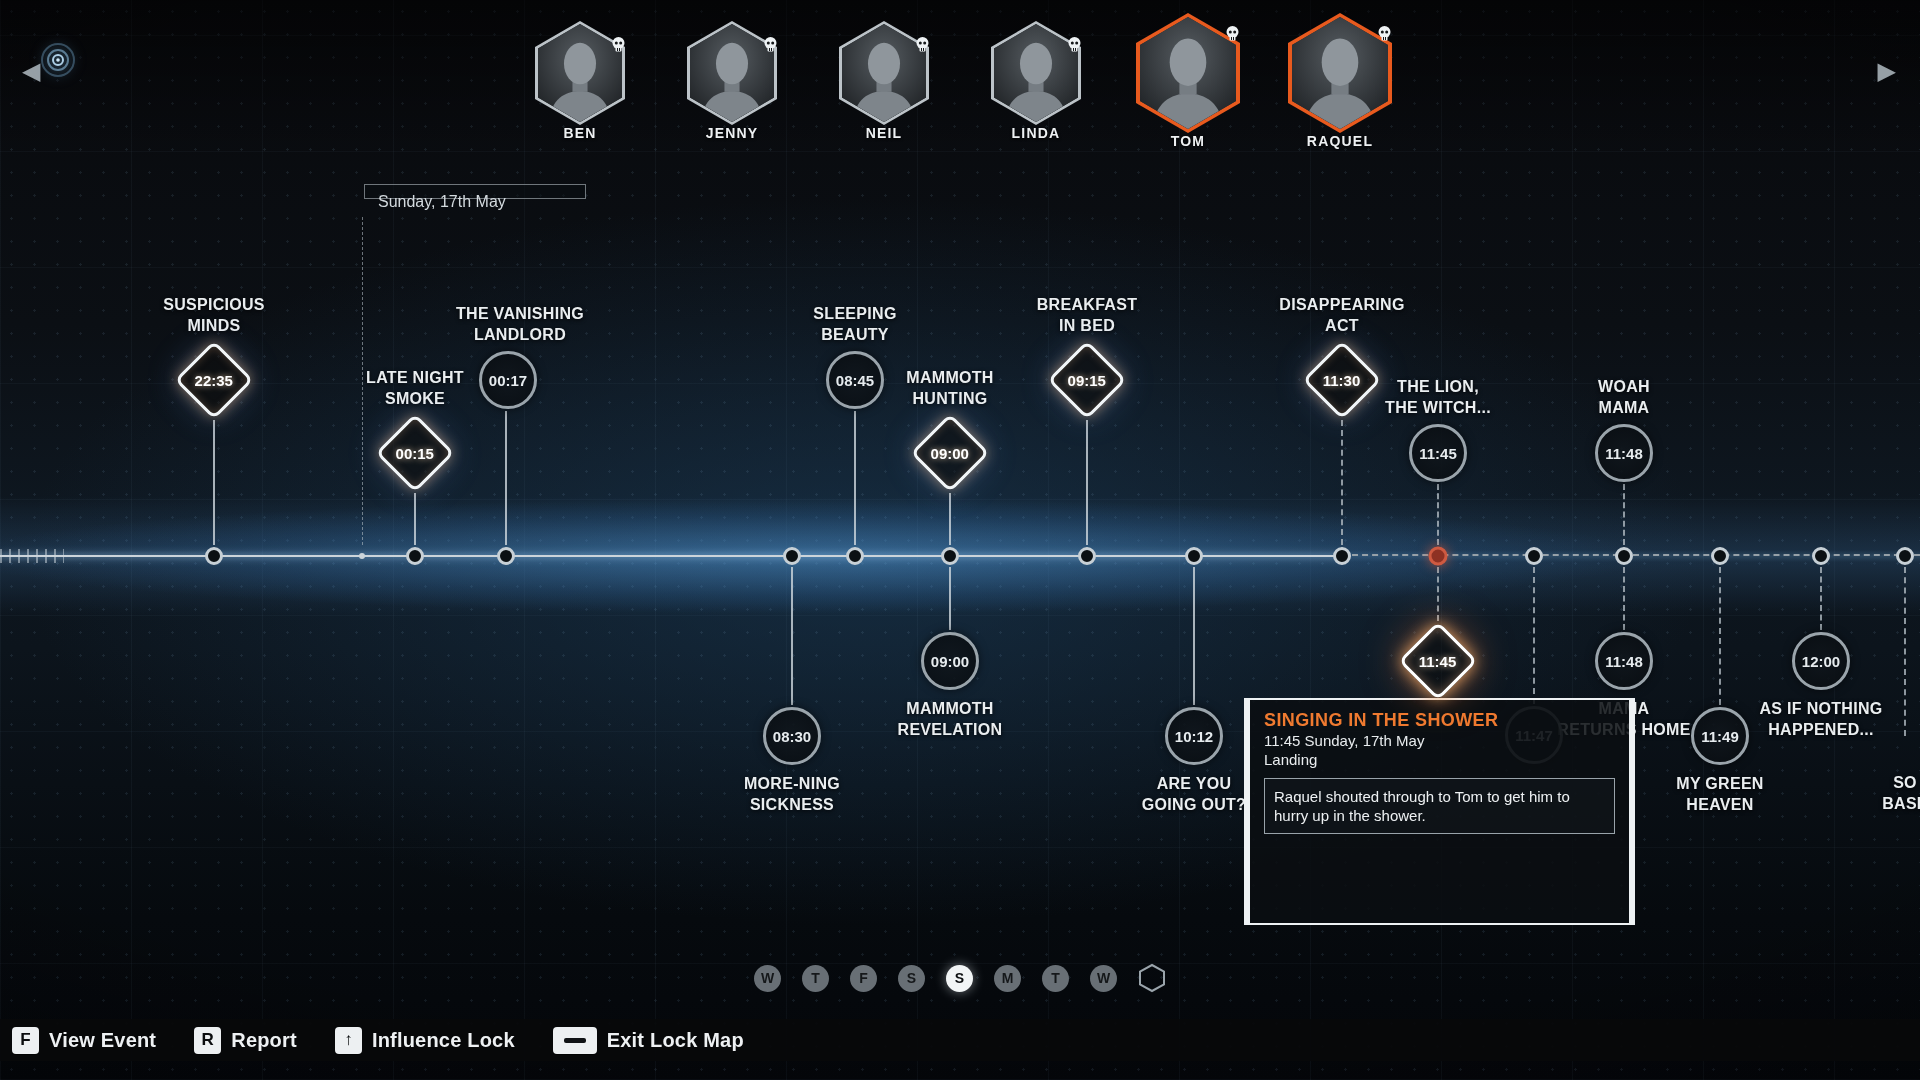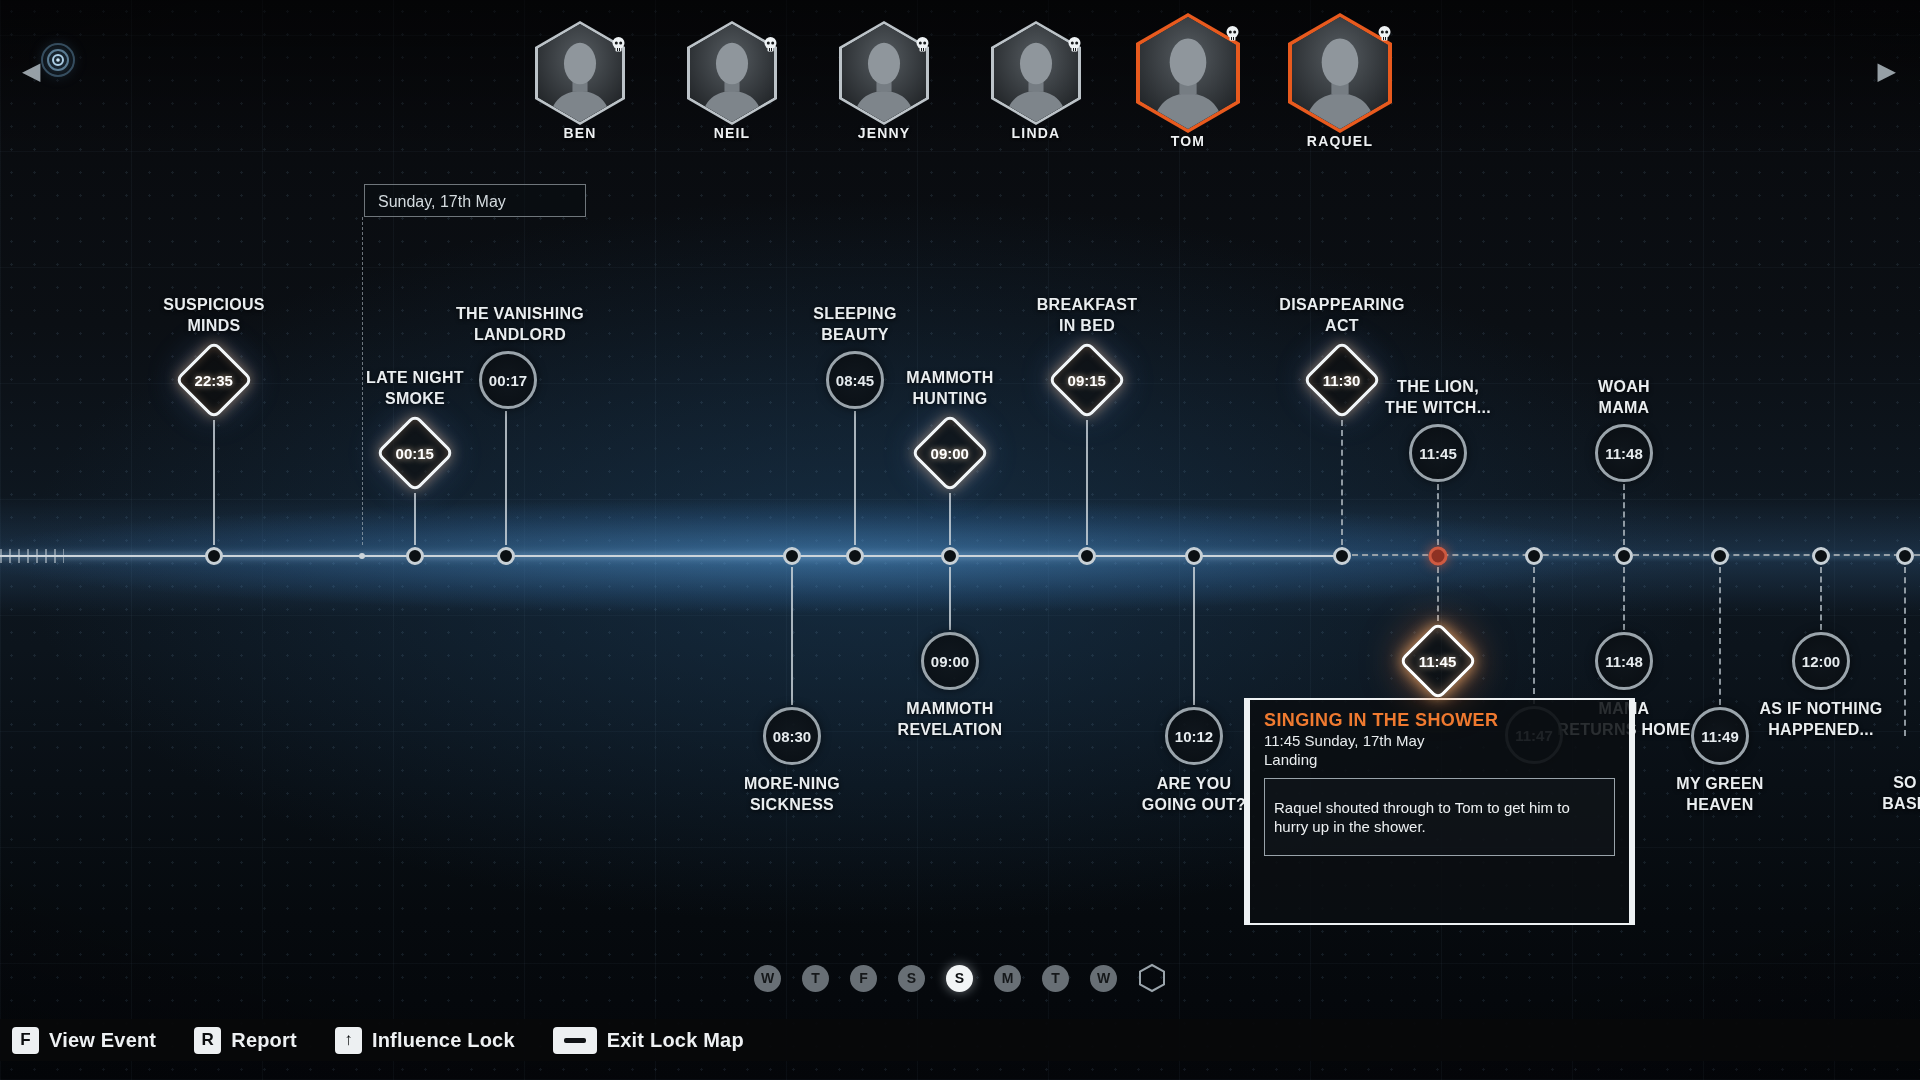--- a/index.html
+++ b/index.html
@@ -43,21 +43,21 @@
   .char.selected .hex{width:104px;height:120px;background:#e85a1e;padding:4px;
     filter:drop-shadow(0 0 8px rgba(232,90,30,.5));}
   .hex-inner{width:100%;height:100%;clip-path:polygon(50% 0,100% 25%,100% 75%,50% 100%,0 75%,0 25%);
     background:#24272a;overflow:hidden;}
   .skull{position:absolute;top:14px;right:28px;}
   .char.selected .skull{top:11px;right:22px;}
   .char-name{font-size:14px;letter-spacing:1.2px;color:#eef1f3;font-weight:600;
     text-shadow:0 1px 3px rgba(0,0,0,.9);}
 
   
-  .day-box{position:absolute;left:364px;top:184px;width:222px;height:33px;line-height:33px;
+  .day-box{position:absolute;left:364px;top:184px;width:222px;height:15px;line-height:33px;
     padding-left:13px;box-sizing:border-box;border:1px solid rgba(195,205,212,.55);
     background:rgba(10,14,18,.55);color:#d3dade;font-size:16px;z-index:12;}
   .day-line{position:absolute;left:362px;top:217px;height:328px;border-left:1px dashed rgba(190,200,208,.55);z-index:4;}
 
   
   .node{position:absolute;width:12px;height:12px;border:3px solid #c7d0d6;border-radius:50%;
     background:#0b1013;transform:translate(-50%,-50%);z-index:7;box-sizing:content-box;cursor:pointer;}
   .node.red{width:13px;height:13px;border-color:#cf5a41;background:#8e3123;box-shadow:0 0 12px rgba(215,90,55,.7);}
   .node.dot{width:6px;height:6px;border:none;background:#cdd5da;cursor:default;}
   .stem{position:absolute;width:0;border-left:2px solid rgba(208,216,222,.8);z-index:5;}
@@ -79,21 +79,21 @@
     font-size:16px;font-weight:600;line-height:21px;letter-spacing:.3px;z-index:9;white-space:nowrap;
     text-shadow:0 1px 4px rgba(0,0,0,.9);}
 
   
   .tooltip{position:absolute;left:1244px;top:698px;width:391px;min-height:227px;box-sizing:border-box;
     padding:10px 14px 12px 14px;background:rgba(10,14,18,.86);z-index:30;
     border-left:6px solid #eef2f4;border-right:6px solid #eef2f4;
     border-top:2px solid #eef2f4;border-bottom:2px solid #eef2f4;}
   .tt-title{color:#ef7a30;font-weight:700;font-size:18px;letter-spacing:.4px;}
   .tt-meta{color:#e8ecee;font-size:15px;line-height:19px;}
-  .tt-body{margin-top:9px;border:1px solid #99a3aa;background:rgba(18,24,30,.55);padding:19px 9px;
+  .tt-body{margin-top:9px;border:1px solid #99a3aa;background:rgba(18,24,30,.55);padding:8px 9px;
     color:#eef1f3;font-size:15px;line-height:19px;}
   .tt-note{margin-top:9px;border:1px solid rgba(222,120,60,.45);background:rgba(24,18,14,.4);padding:7px 9px;
     color:#cf6a35;font-size:15px;line-height:19px;}
 
   
   .week-strip{position:absolute;top:963px;left:50%;transform:translateX(-50%);display:flex;align-items:center;gap:21px;z-index:15;}
   .week-days{display:flex;gap:21px;}
   .day-pill{width:27px;height:27px;border-radius:50%;background:#686f75;color:#15181a;font-size:14px;
     font-weight:700;display:flex;align-items:center;justify-content:center;cursor:pointer;}
   .day-pill.selected{background:#f2f5f6;color:#0c0e10;box-shadow:0 0 12px rgba(240,248,255,.45);}
@@ -175,46 +175,46 @@
             </svg></div>
         </div>
         <div class="skull"><svg width="19" height="19" viewBox="0 0 19 19" xmlns="http://www.w3.org/2000/svg">
             <circle cx="9.5" cy="8" r="6" fill="#eef2f4"></circle>
             <rect x="6.5" y="12" width="6" height="4.5" rx="1" fill="#eef2f4"></rect>
             <circle cx="7.3" cy="8" r="1.5" fill="#15181a"></circle>
             <circle cx="11.7" cy="8" r="1.5" fill="#15181a"></circle>
             <rect x="8" y="13" width="1" height="3" fill="#15181a"></rect>
             <rect x="10" y="13" width="1" height="3" fill="#15181a"></rect>
           </svg></div>
+        <div class="char-name">JENNY</div>
+      </div>
+      <div class="char">
+        <div class="hex">
+          <div class="hex-inner"><svg viewBox="0 0 90 104" width="100%" height="100%" preserveAspectRatio="xMidYMid slice" xmlns="http://www.w3.org/2000/svg">
+              <defs>
+                <radialGradient id="pg" cx="50%" cy="35%" r="75%">
+                  <stop offset="0%" stop-color="#565c61"></stop>
+                  <stop offset="100%" stop-color="#1a1d20"></stop>
+                </radialGradient>
+              </defs>
+              <rect width="90" height="104" fill="url(#pg)"></rect>
+              <path d="M12 104 C14 80 29 71 45 71 C61 71 76 80 78 104 Z" fill="#7e858b"></path>
+              <rect x="37" y="56" width="16" height="16" fill="#767d83"></rect>
+              <ellipse cx="45" cy="42" rx="17" ry="22" fill="#8f969c"></ellipse>
+            </svg></div>
+        </div>
+        <div class="skull"><svg width="19" height="19" viewBox="0 0 19 19" xmlns="http://www.w3.org/2000/svg">
+            <circle cx="9.5" cy="8" r="6" fill="#eef2f4"></circle>
+            <rect x="6.5" y="12" width="6" height="4.5" rx="1" fill="#eef2f4"></rect>
+            <circle cx="7.3" cy="8" r="1.5" fill="#15181a"></circle>
+            <circle cx="11.7" cy="8" r="1.5" fill="#15181a"></circle>
+            <rect x="8" y="13" width="1" height="3" fill="#15181a"></rect>
+            <rect x="10" y="13" width="1" height="3" fill="#15181a"></rect>
+          </svg></div>
         <div class="char-name">NEIL</div>
-      </div>
-      <div class="char">
-        <div class="hex">
-          <div class="hex-inner"><svg viewBox="0 0 90 104" width="100%" height="100%" preserveAspectRatio="xMidYMid slice" xmlns="http://www.w3.org/2000/svg">
-              <defs>
-                <radialGradient id="pg" cx="50%" cy="35%" r="75%">
-                  <stop offset="0%" stop-color="#565c61"></stop>
-                  <stop offset="100%" stop-color="#1a1d20"></stop>
-                </radialGradient>
-              </defs>
-              <rect width="90" height="104" fill="url(#pg)"></rect>
-              <path d="M12 104 C14 80 29 71 45 71 C61 71 76 80 78 104 Z" fill="#7e858b"></path>
-              <rect x="37" y="56" width="16" height="16" fill="#767d83"></rect>
-              <ellipse cx="45" cy="42" rx="17" ry="22" fill="#8f969c"></ellipse>
-            </svg></div>
-        </div>
-        <div class="skull"><svg width="19" height="19" viewBox="0 0 19 19" xmlns="http://www.w3.org/2000/svg">
-            <circle cx="9.5" cy="8" r="6" fill="#eef2f4"></circle>
-            <rect x="6.5" y="12" width="6" height="4.5" rx="1" fill="#eef2f4"></rect>
-            <circle cx="7.3" cy="8" r="1.5" fill="#15181a"></circle>
-            <circle cx="11.7" cy="8" r="1.5" fill="#15181a"></circle>
-            <rect x="8" y="13" width="1" height="3" fill="#15181a"></rect>
-            <rect x="10" y="13" width="1" height="3" fill="#15181a"></rect>
-          </svg></div>
-        <div class="char-name">JENNY</div>
       </div>
       <div class="char">
         <div class="hex">
           <div class="hex-inner"><svg viewBox="0 0 90 104" width="100%" height="100%" preserveAspectRatio="xMidYMid slice" xmlns="http://www.w3.org/2000/svg">
               <defs>
                 <radialGradient id="pg" cx="50%" cy="35%" r="75%">
                   <stop offset="0%" stop-color="#565c61"></stop>
                   <stop offset="100%" stop-color="#1a1d20"></stop>
                 </radialGradient>
               </defs>

